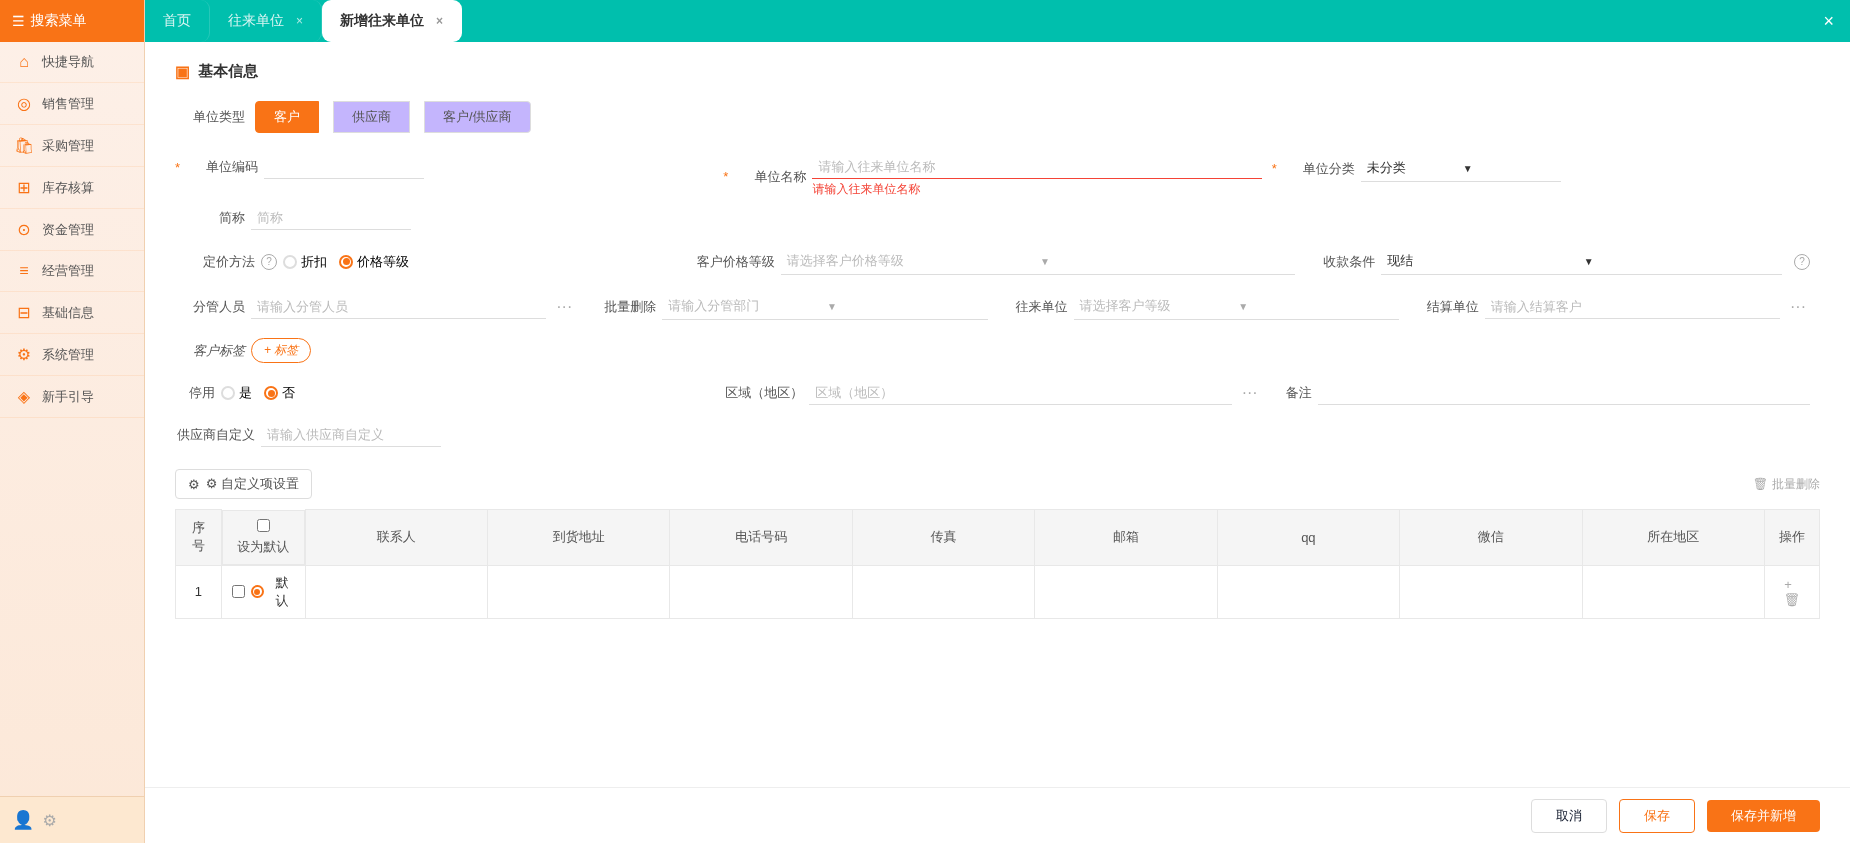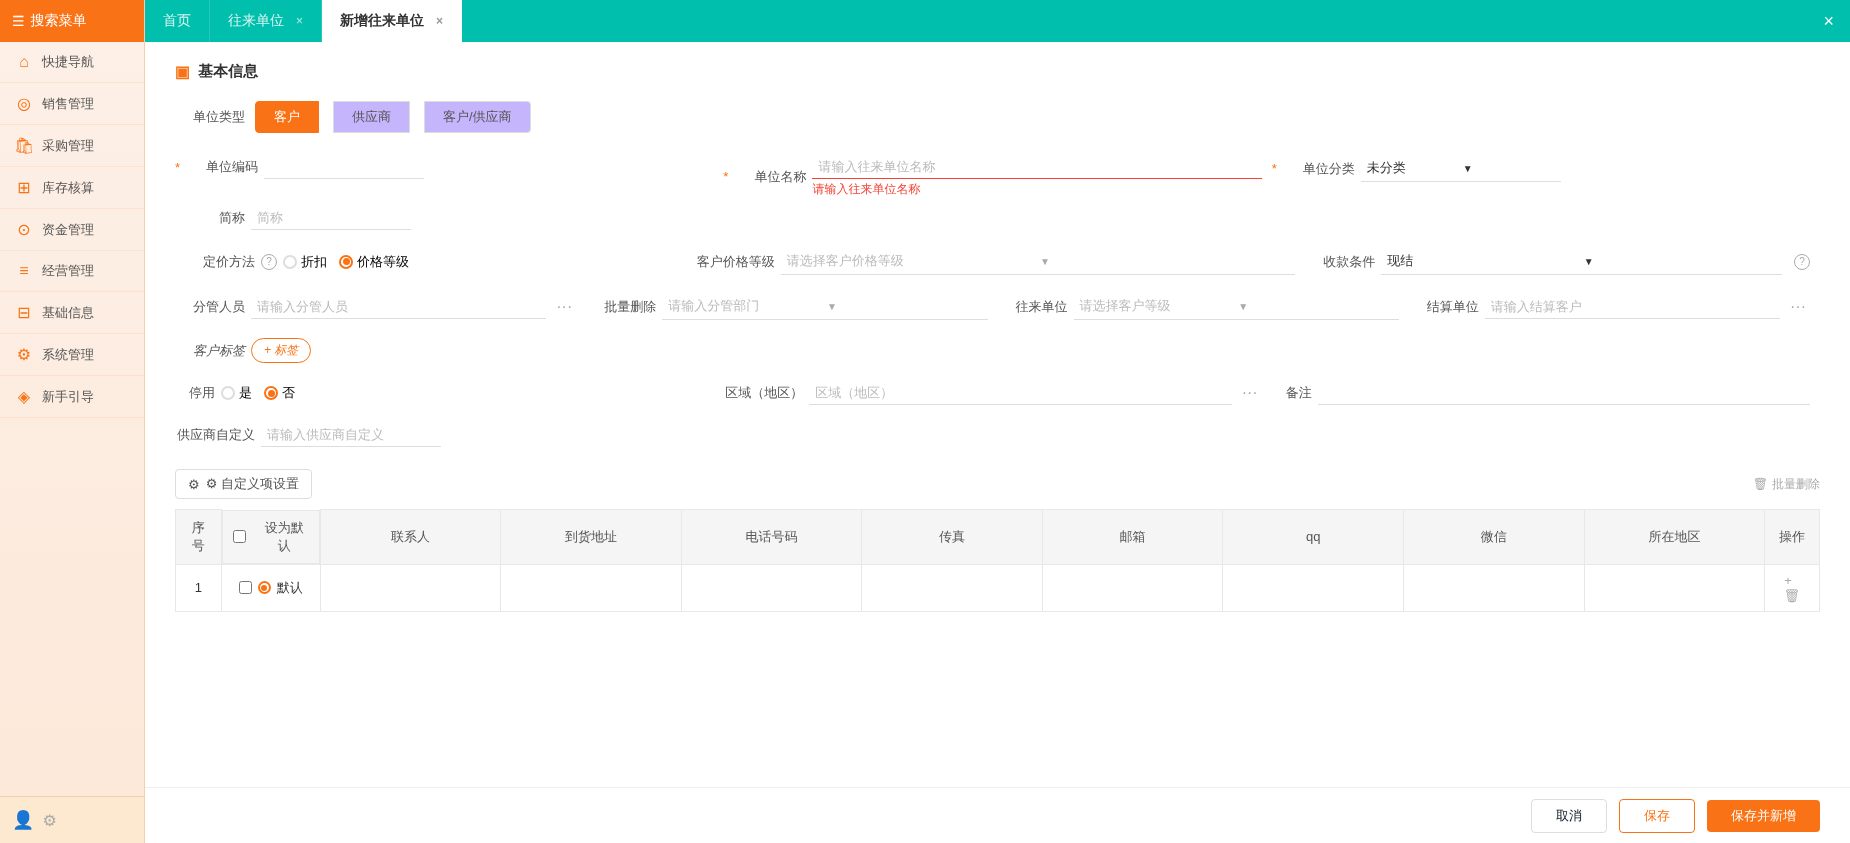--- a/index.html
+++ b/index.html
@@ -63,20 +63,21 @@
     }
     .tab {
       display: flex;
       align-items: center;
       padding: 0 18px;
       color: rgba(255,255,255,0.85);
       cursor: pointer;
       font-size: 14px;
       gap: 8px;
       border-right: 1px solid rgba(255,255,255,0.15);
+      border-radius: 9px;
     }
     .tab.active {
       background: white;
       color: #333;
       font-weight: 700;
     }
     .tab-close {
       font-size: 12px;
       color: rgba(255,255,255,0.7);
       margin-left: 4px;
@@ -569,21 +570,21 @@
       <div class="batch-delete">
         <span>🗑</span>
         <span>批量删除</span>
       </div>
     </div>
 
     <table class="data-table">
       <thead>
         <tr>
           <th>序号</th>
-          <th style="display:flex;align-items:center;gap:14px;justify-content:center;">
+          <th style="display:flex;align-items:center;gap:6px;justify-content:center;flex-direction:column;">
             <input type="checkbox" style="">
             <span>设为默认</span>
           </th>
           <th>联系人</th>
           <th>到货地址</th>
           <th>电话号码</th>
           <th>传真</th>
           <th>邮箱</th>
           <th>qq</th>
           <th>微信</th>

